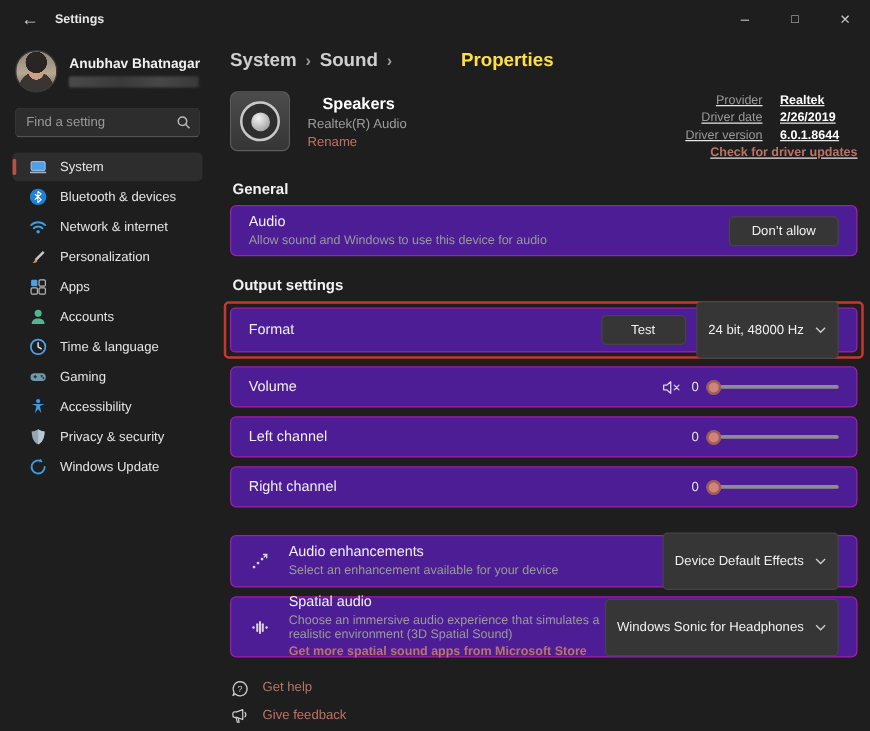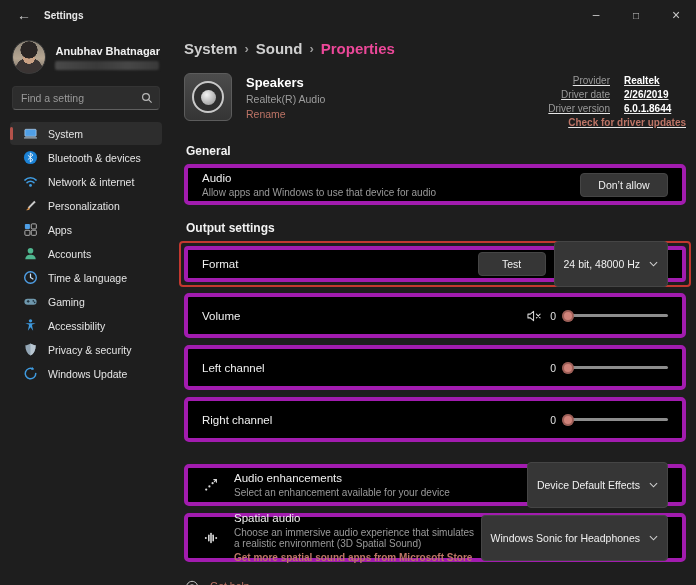--- a/index.html
+++ b/index.html
@@ -49,65 +49,65 @@
     border-radius:4px; margin-bottom:1px; cursor:pointer; color:#e4e4e4; }
   .nav-item.selected { background:#2d2d2d; }
   .nav-item.selected::before { content:""; position:absolute; left:0; top:5px; width:3px; height:13px;
     border-radius:2px; background:#b4524a; }
   .nav-icon { width:16px; height:16px; display:flex; align-items:center; justify-content:center; flex:0 0 auto; }
   .nav-label { margin-left:10px; font-size:10.5px; white-space:nowrap; }
 
   
   .breadcrumb { display:flex; align-items:center; gap:7px; margin-top:8px; font-size:15px; font-weight:bold; }
   .crumb { color:#cfcfcf; cursor:pointer; }
-  .crumb.current { color:#ec4899; cursor:default; }
+  .crumb.current { color:#fde047; cursor:default;margin-left:48px; }
   .crumb-sep { color:#9a9a9a; font-size:13px; }
 
   .device-header { display:flex; margin-top:16px; }
   .speaker-art { width:48px; height:48px; border-radius:6px; border:1px solid #5c5c5c;
     background:linear-gradient(180deg,#4c4c4c,#353535); display:flex; align-items:center; justify-content:center; flex:0 0 auto; }
   .speaker-ring { width:32px; height:32px; border-radius:50%; border:2px solid #c9c9c9; background:#2e2e2e;
     display:flex; align-items:center; justify-content:center; }
   .speaker-dome { width:15px; height:15px; border-radius:50%;
     background:radial-gradient(circle at 38% 32%, #f2f2f2, #b5b5b5 60%, #8a8a8a); }
   .device-meta { margin-left:14px; padding-top:2px; }
-  .device-name { font-size:13px; font-weight:bold; color:#ffffff; }
+  .device-name { font-size:13px; font-weight:bold; color:#ffffff;margin-left:12px; }
   .device-desc { font-size:10.5px; color:#9d9d9d; margin-top:3px; }
   .rename-link { font-size:10.5px; margin-top:3px; cursor:pointer; }
   .accent-link { color:#bd7466; }
   .driver-info { margin-left:auto; padding-top:2px; font-size:10px;text-decoration:underline; }
   .driver-row { display:flex; justify-content:flex-end; margin-bottom:3px; }
   .driver-label { color:#9a9a9a; }
   .driver-value { color:#ffffff; font-weight:bold; margin-left:14px; min-width:62px; text-align:left; }
   .driver-update { text-align:right; font-weight:bold; font-size:10px; margin-top:2px; cursor:pointer; }
 
   
   .section-heading { font-size:12px; font-weight:bold; color:#f2f2f2; margin:16px 0 6px 2px; }
-  .card { background:#000000; border:4px solid #a21caf; border-radius:5px;
+  .card { background:#4c1d95; border:1px solid #a21caf; border-radius:5px;
     display:flex; align-items:center; padding:0 14px; }
   .card + .card { margin-top:7px; }
   .card-title { font-size:11.5px; color:#f0f0f0; }
   .card-sub { font-size:10px; color:#9a9a9a; margin-top:3px; }
   .spacer { flex:1; }
 
   .btn { background:#363636; border:1px solid #454545; border-radius:4px; color:#f0f0f0;
     font-size:10.5px; font-family:"Liberation Sans",sans-serif; padding:5px 0; text-align:center; cursor:pointer; }
   .dropdown { background:#363636; border:1px solid #454545; border-radius:4px; color:#f0f0f0;
     font-size:10.5px; display:flex; align-items:center; padding:16px 9px; cursor:pointer; white-space:nowrap; }
   .chev { margin-left:9px; display:flex; }
   .chev svg { display:block; }
 
   .audio-card { height:41px; }
   .dont-allow { width:88px; }
 
   .annotation-box { border:2px solid #c3382f; border-radius:4px; padding:3px; margin:0 -5px; }
   .format-card { height:36px; border-radius:4px; }
   .test-btn { width:68px; margin-right:8px; }
 
-  .slider-card { height:45px; }
+  .slider-card { height:33px; }
   .slider-group { display:flex; align-items:center; margin-left:auto; }
   .mute-icon { margin-right:8px; display:flex; }
   .slider-value { font-size:10.5px; color:#e0e0e0; margin-right:8px; }
   .slider-track { position:relative; width:104px; height:3px; border-radius:2px; background:#8d8d8d; }
   .slider-thumb { position:absolute; left:-2px; top:50%; transform:translateY(-50%);
     width:12px; height:12px; border-radius:50%; background:#d0837a; box-shadow:inset 0 0 0 2px rgba(60,25,22,.35); cursor:pointer; }
 
   .enh-card { height:42px; margin-top:22px !important; }
   .spatial-card { height:49px; }
   .row-icon { width:18px; margin-right:14px; display:flex; justify-content:center; flex:0 0 auto; }
@@ -299,21 +299,21 @@
             <span class="driver-value">6.0.1.8644</span>
           </div>
           <div class="driver-update accent-link">Check for driver updates</div>
         </div>
       </div>
 
       <div class="section-heading">General</div>
       <div class="card audio-card">
         <div>
           <div class="card-title">Audio</div>
-          <div class="card-sub">Allow apps and Windows to use that device for audio</div>
+          <div class="card-sub">Allow sound and Windows to use this device for audio</div>
         </div>
         <div class="spacer"></div>
         <div class="btn dont-allow">Don’t allow</div>
       </div>
 
       <div class="section-heading">Output settings</div>
 
       <div class="annotation-box">
         <div class="card format-card" style="margin-top:0;">
           <div class="card-title">Format</div>

